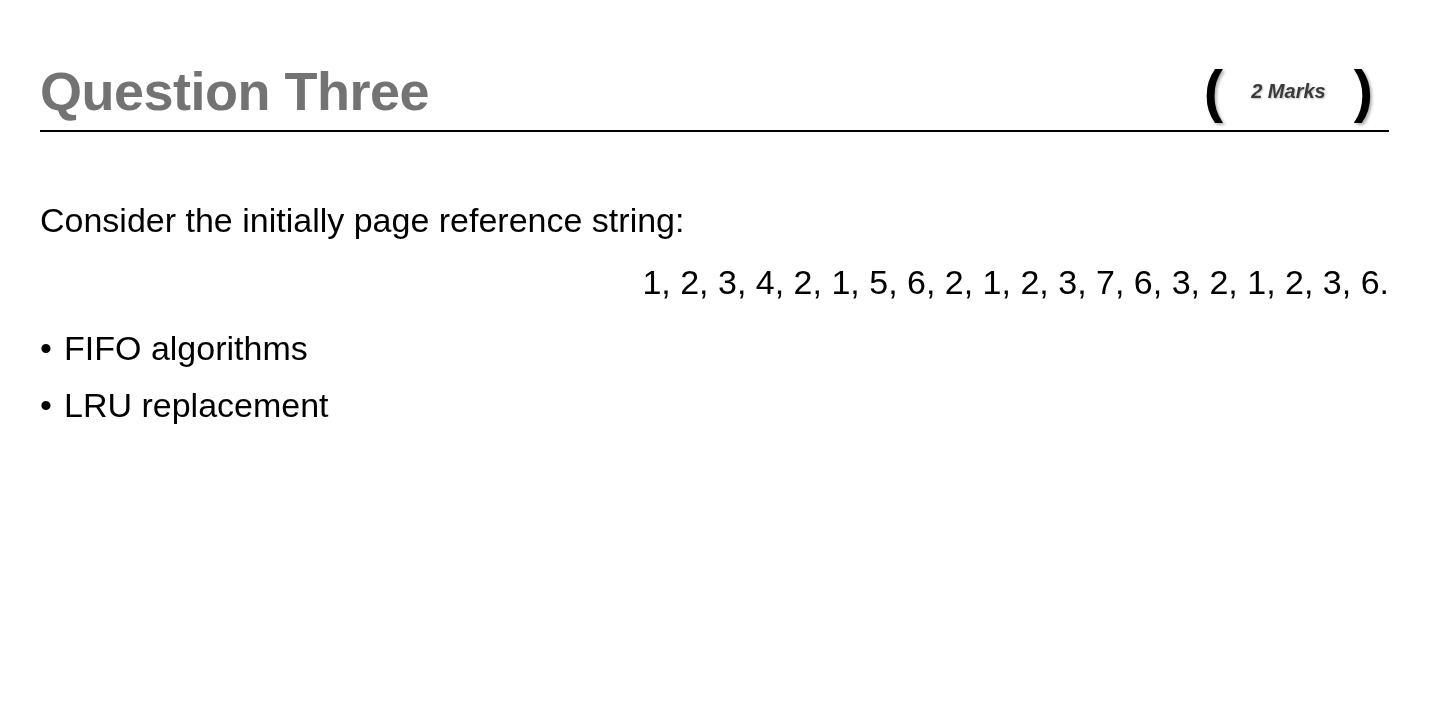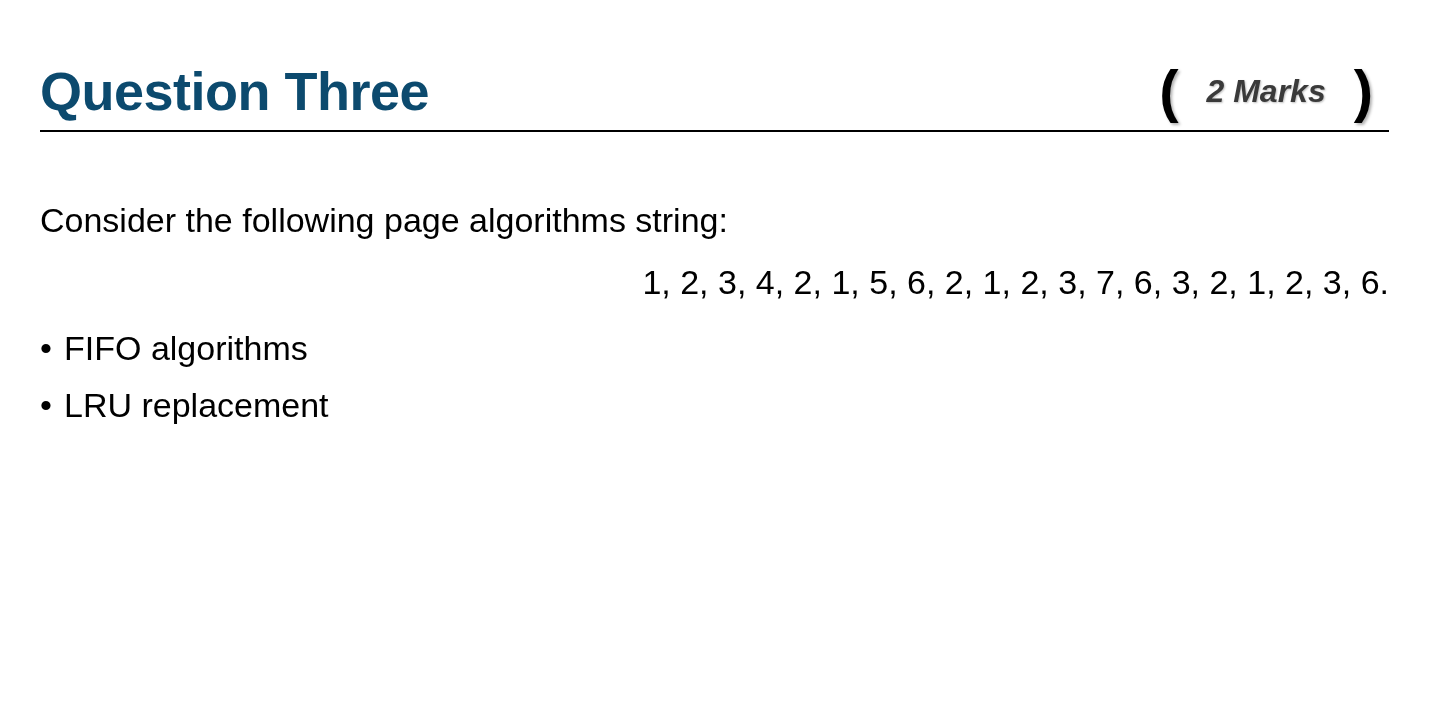--- a/index.html
+++ b/index.html
@@ -18,38 +18,38 @@
       display: flex;
       justify-content: space-between;
       align-items: center;
       border-bottom: 2px solid #000000;
       padding-bottom: 8px;
       margin-bottom: 60px;
     }
     .question-title {
       font-size: 54px;
       font-weight: 900;
-      color: #0c4a6e;
+      color: #737373;
       letter-spacing: -0.5px;
     }
     .marks-badge {
       display: flex;
       align-items: center;
       position: relative;
       padding: 0 16px;
     }
     .bracket-left, .bracket-right {
       font-size: 58px;
       font-weight: 900;
       color: #000000;
       text-shadow: 2px 2px 3px rgba(0,0,0,0.3);
       line-height: 1;
     }
     .marks-text {
-      font-size: 32px;
+      font-size: 20px;
       font-weight: 700;
       font-style: italic;
       color: #3a3a3a;
       text-shadow: 1px 1px 2px rgba(0,0,0,0.25);
       padding: 0 28px;
     }
     .content {
       font-size: 34px;
       color: #000000;
       line-height: 1.7;
@@ -86,19 +86,19 @@
 <div class="header-row">
   <h1 class="question-title">Question Three</h1>
   <div class="marks-badge">
     <span class="bracket-left">(</span>
     <span class="marks-text">2 Marks</span>
     <span class="bracket-right">)</span>
   </div>
 </div>
 
 <div class="content">
-  <p class="intro-line">Consider the following page algorithms string:</p>
+  <p class="intro-line">Consider the initially page reference string:</p>
   <p class="reference-string">1, 2, 3, 4, 2, 1, 5, 6, 2, 1, 2, 3, 7, 6, 3, 2, 1, 2, 3, 6.</p>
   <ul class="bullet-list">
     <li>FIFO algorithms</li>
     <li>LRU replacement</li>
   </ul>
 </div>
 
 </body></html>

